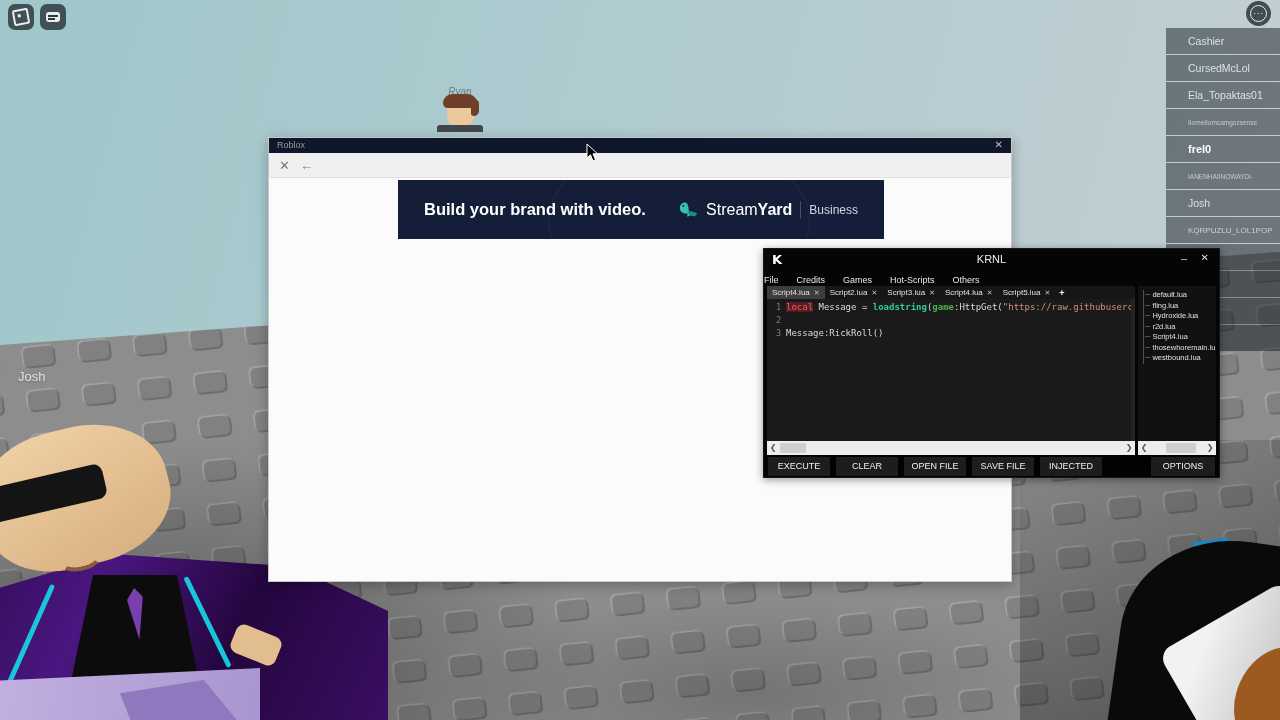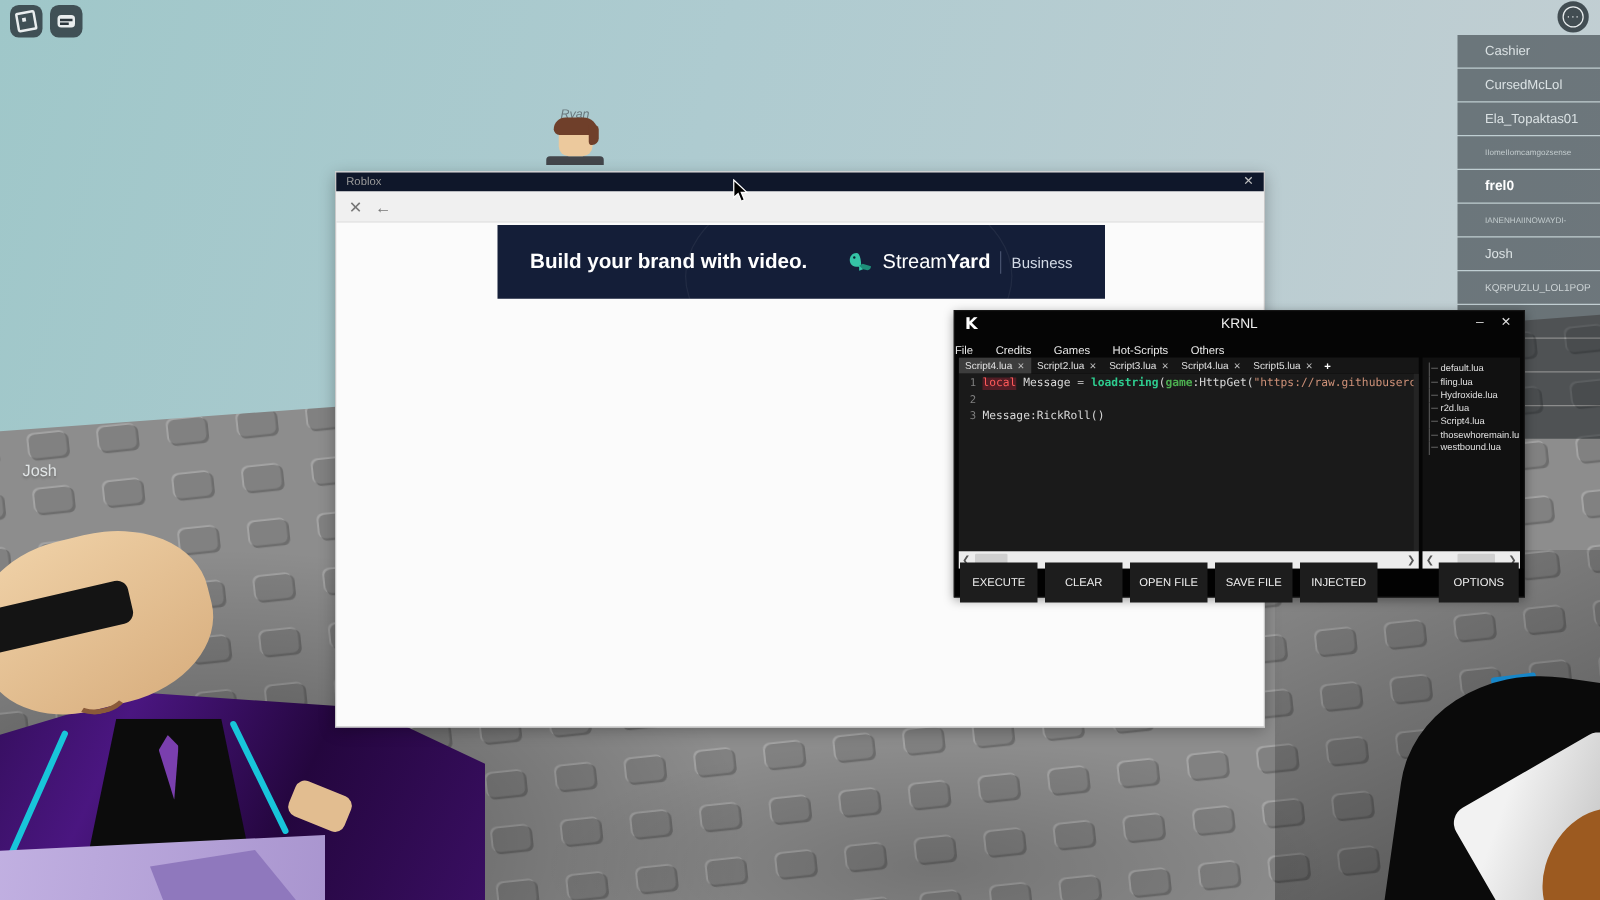--- a/index.html
+++ b/index.html
@@ -136,21 +136,21 @@
   .harrow.right{margin-left:auto;}
   .hthumb{position:absolute;left:13px;top:2px;width:26px;height:10px;background:#cfcfcf;border-radius:1px;cursor:grab;}
   .hthumb.center{left:28px;width:30px;}
   .k-files-col{flex:1;display:flex;flex-direction:column;}
   .file-list{flex:1;background:#111;padding:4px 0 0 5px;overflow:hidden;}
   .fitem{font-size:7.5px;color:#e0e0e0;line-height:10.5px;white-space:nowrap;cursor:pointer;
          border-left:1px solid #4f4f4f;padding-left:1px;}
   .fitem:before{content:"\2500  ";color:#8a8a8a;}
   .k-buttonbar{position:absolute;left:0;right:0;bottom:0;height:22px;background:#020202;
          display:flex;align-items:center;gap:6px;padding:0 4px;}
-  .kbtn{flex:0 0 62px;height:32px;background:#1d1d1d;border:none;color:#f0f0f0;font-size:9px;
+  .kbtn{flex:0 0 62px;height:19px;background:#1d1d1d;border:none;color:#f0f0f0;font-size:9px;
          font-family:"Liberation Sans",sans-serif;cursor:pointer;}
   .kbtn-options{margin-left:auto;flex:0 0 64px;}
   
   .cursor{position:absolute;left:586px;top:143px;z-index:10;pointer-events:none;}
 </style>
 </head>
 <body>
 
 <div class="stage">
 

